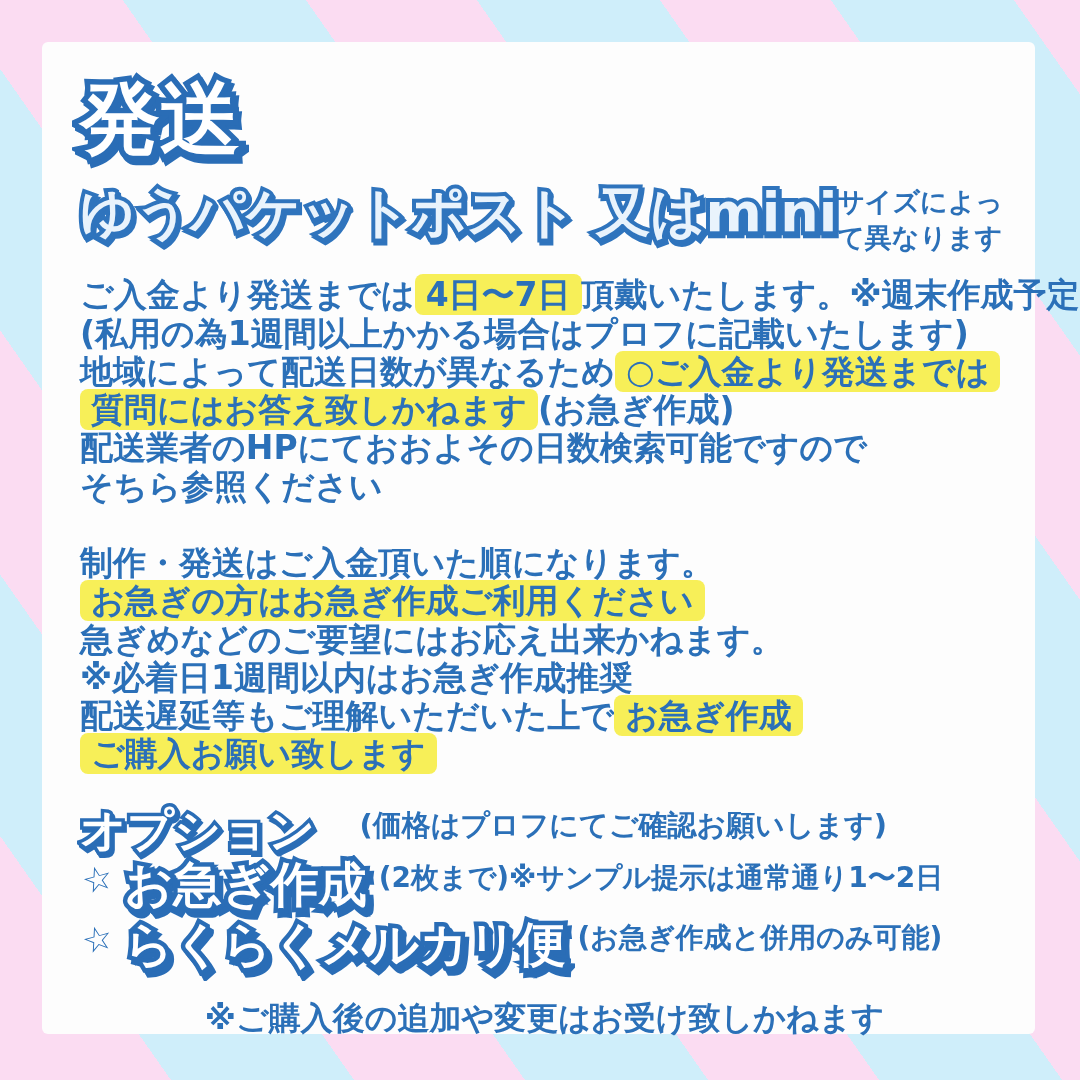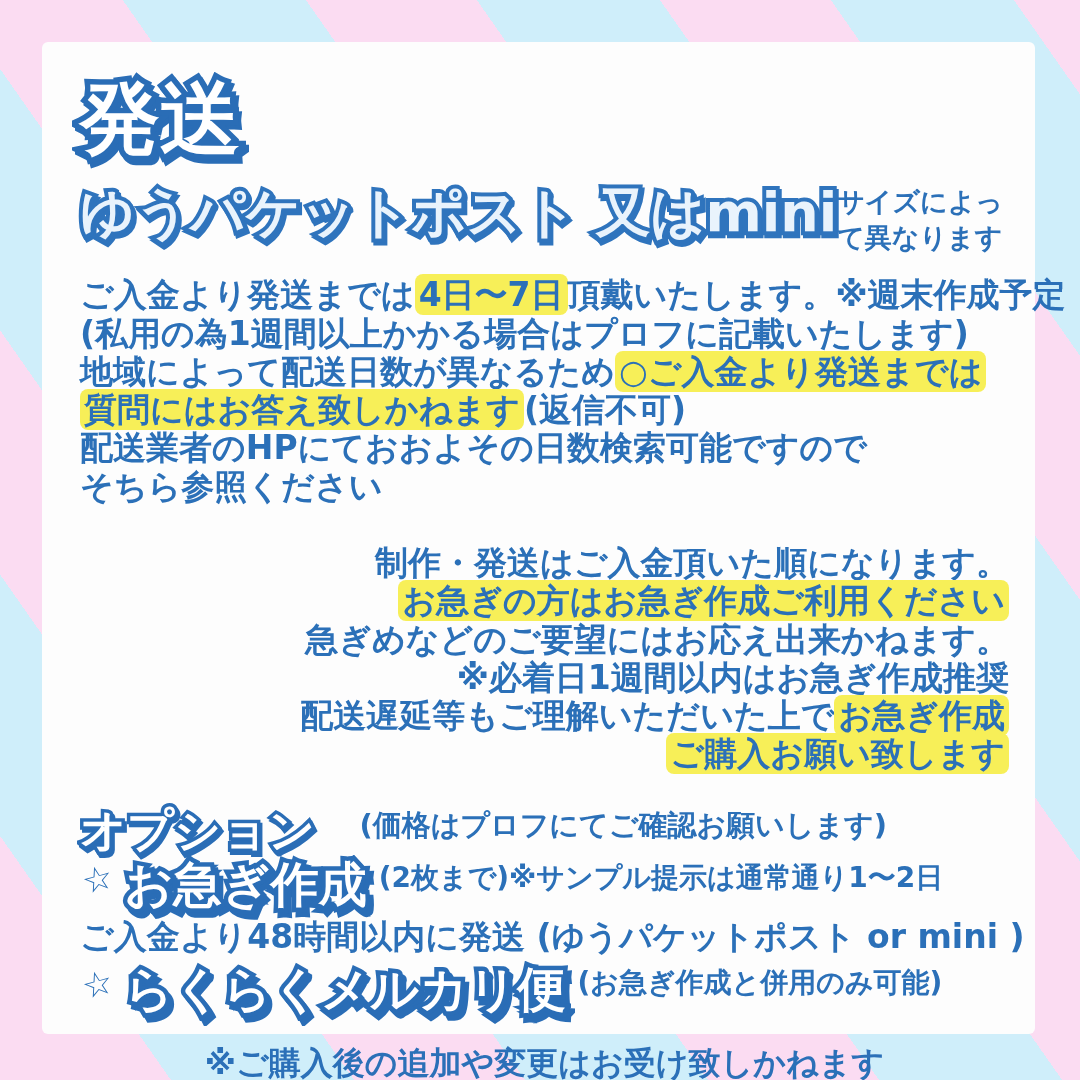--- a/index.html
+++ b/index.html
@@ -29,22 +29,22 @@
   .t-opt .b-stroke{-webkit-text-stroke:7px #2a6db6;filter:drop-shadow(2px 3px 0 #2a6db6);}
   .t-item{font-size:48px;}
   .t-item .b-stroke{-webkit-text-stroke:9px #2a6db6;filter:drop-shadow(4px 5px 0 #2a6db6);}
   
   .sub-row,.opt-head-row,.option-item{display:flex;}
   .sub-note{font-size:27px;padding-bottom:6px;letter-spacing:0;}
   .title-block{margin-top:20px;}
   .sub-row{margin-top:22px;}
   .notice{font-size:33px;line-height:1.16;margin-top:14px;letter-spacing:0;}
   .notice .line{white-space:nowrap;}
-  .notice-2{margin-top:38px;text-align:right;}
-  .hl{background:#f7ef58;border-radius:8px;padding:1px 4px;box-decoration-break:clone;}
+  .notice-2{margin-top:38px;}
+  .hl{background:#f7ef58;border-radius:8px;padding:1px 11px;box-decoration-break:clone;}
   .opt-head-row{margin-top:32px;gap:44px;}
   .opt-note{font-size:29px;padding-bottom:4px;}
   .option-item{margin-top:4px;gap:12px;}
   .option-item .star{font-size:34px;color:#2b70b8;transform:rotate(-15deg);margin:0 0 16px 2px;}
   .item-note{font-size:28px;padding-bottom:8px;white-space:nowrap;}
   .item-detail{font-size:33px;margin-top:0;white-space:nowrap;}
   .footer-note{font-size:32px;text-align:center;margin-top:22px;}
 </style>
 </head>
 <body>
@@ -70,21 +70,21 @@
     <div class="line">
       <span>ご入金より発送までは</span><span class="hl">4日〜7日</span><span>頂戴いたします。※週末作成予定</span>
     </div>
     <div class="line">
       <span>(私用の為1週間以上かかる場合はプロフに記載いたします)</span>
     </div>
     <div class="line">
       <span>地域によって配送日数が異なるため</span><span class="hl">○ご入金より発送までは</span>
     </div>
     <div class="line">
-      <span class="hl">質問にはお答え致しかねます</span><span>(返信不可)</span>
+      <span class="hl">質問にはお答え致しかねます</span><span>(お急ぎ作成)</span>
     </div>
     <div class="line">
       <span>配送業者のHPにておおよその日数検索可能ですので</span>
     </div>
     <div class="line">
       <span>そちら参照ください</span>
     </div>
   </div>
 
   <div class="notice notice-2">
@@ -117,21 +117,20 @@
   </div>
 
   <div class="option-item">
     <span class="star">☆</span>
     <span class="bubble t-item">
       <span class="b-stroke">お急ぎ作成</span>
       <span class="b-fill">お急ぎ作成</span>
     </span>
     <span class="item-note">(2枚まで)※サンプル提示は通常通り1〜2日</span>
   </div>
-  <div class="item-detail">ご入金より48時間以内に発送 (ゆうパケットポスト or mini )</div>
 
   <div class="option-item">
     <span class="star">☆</span>
     <span class="bubble t-item">
       <span class="b-stroke">らくらくメルカリ便</span>
       <span class="b-fill">らくらくメルカリ便</span>
     </span>
     <span class="item-note">(お急ぎ作成と併用のみ可能)</span>
   </div>
 

